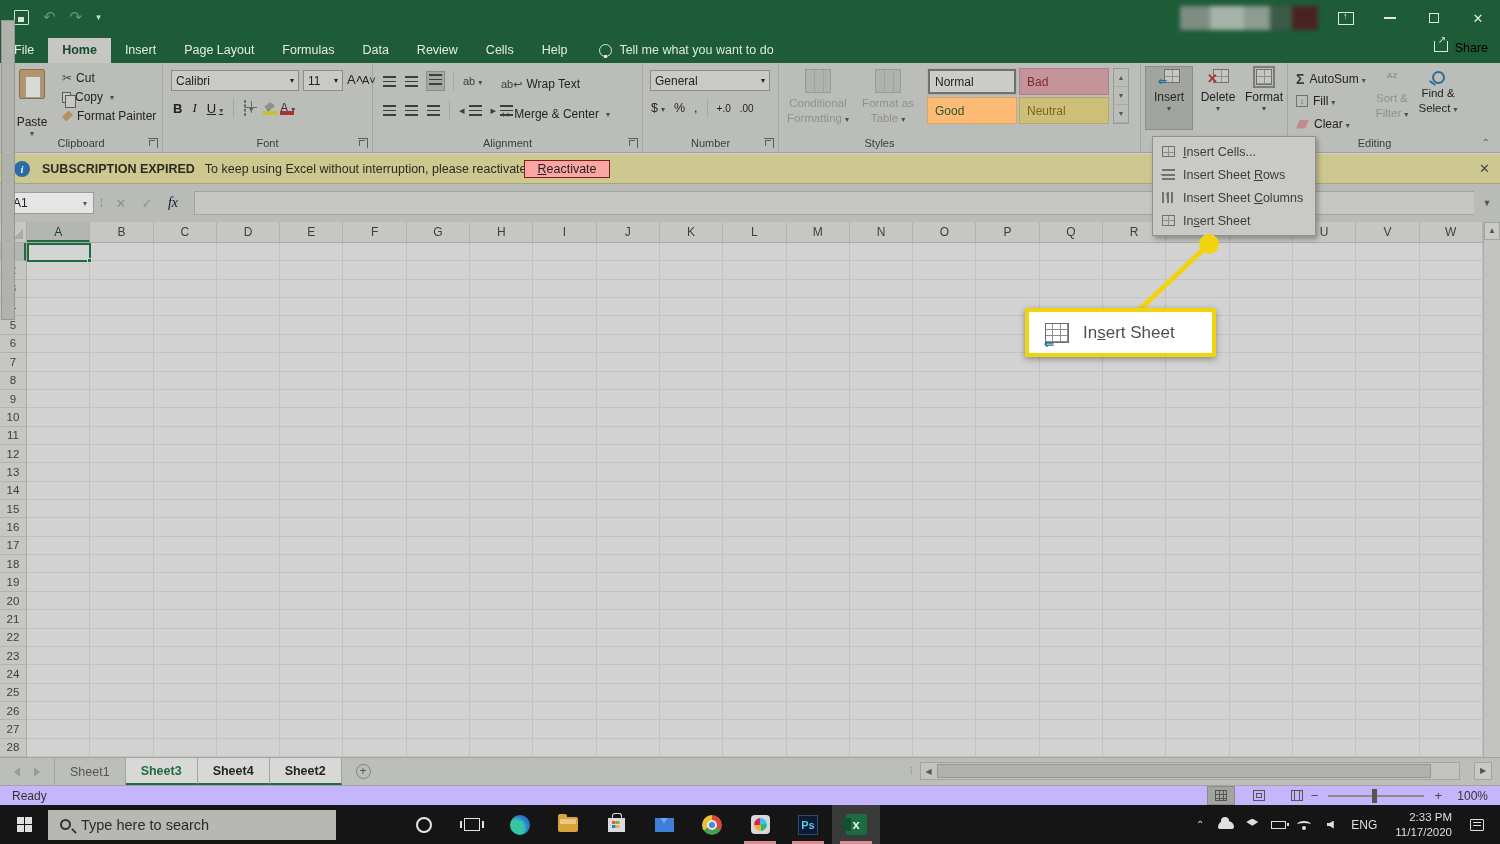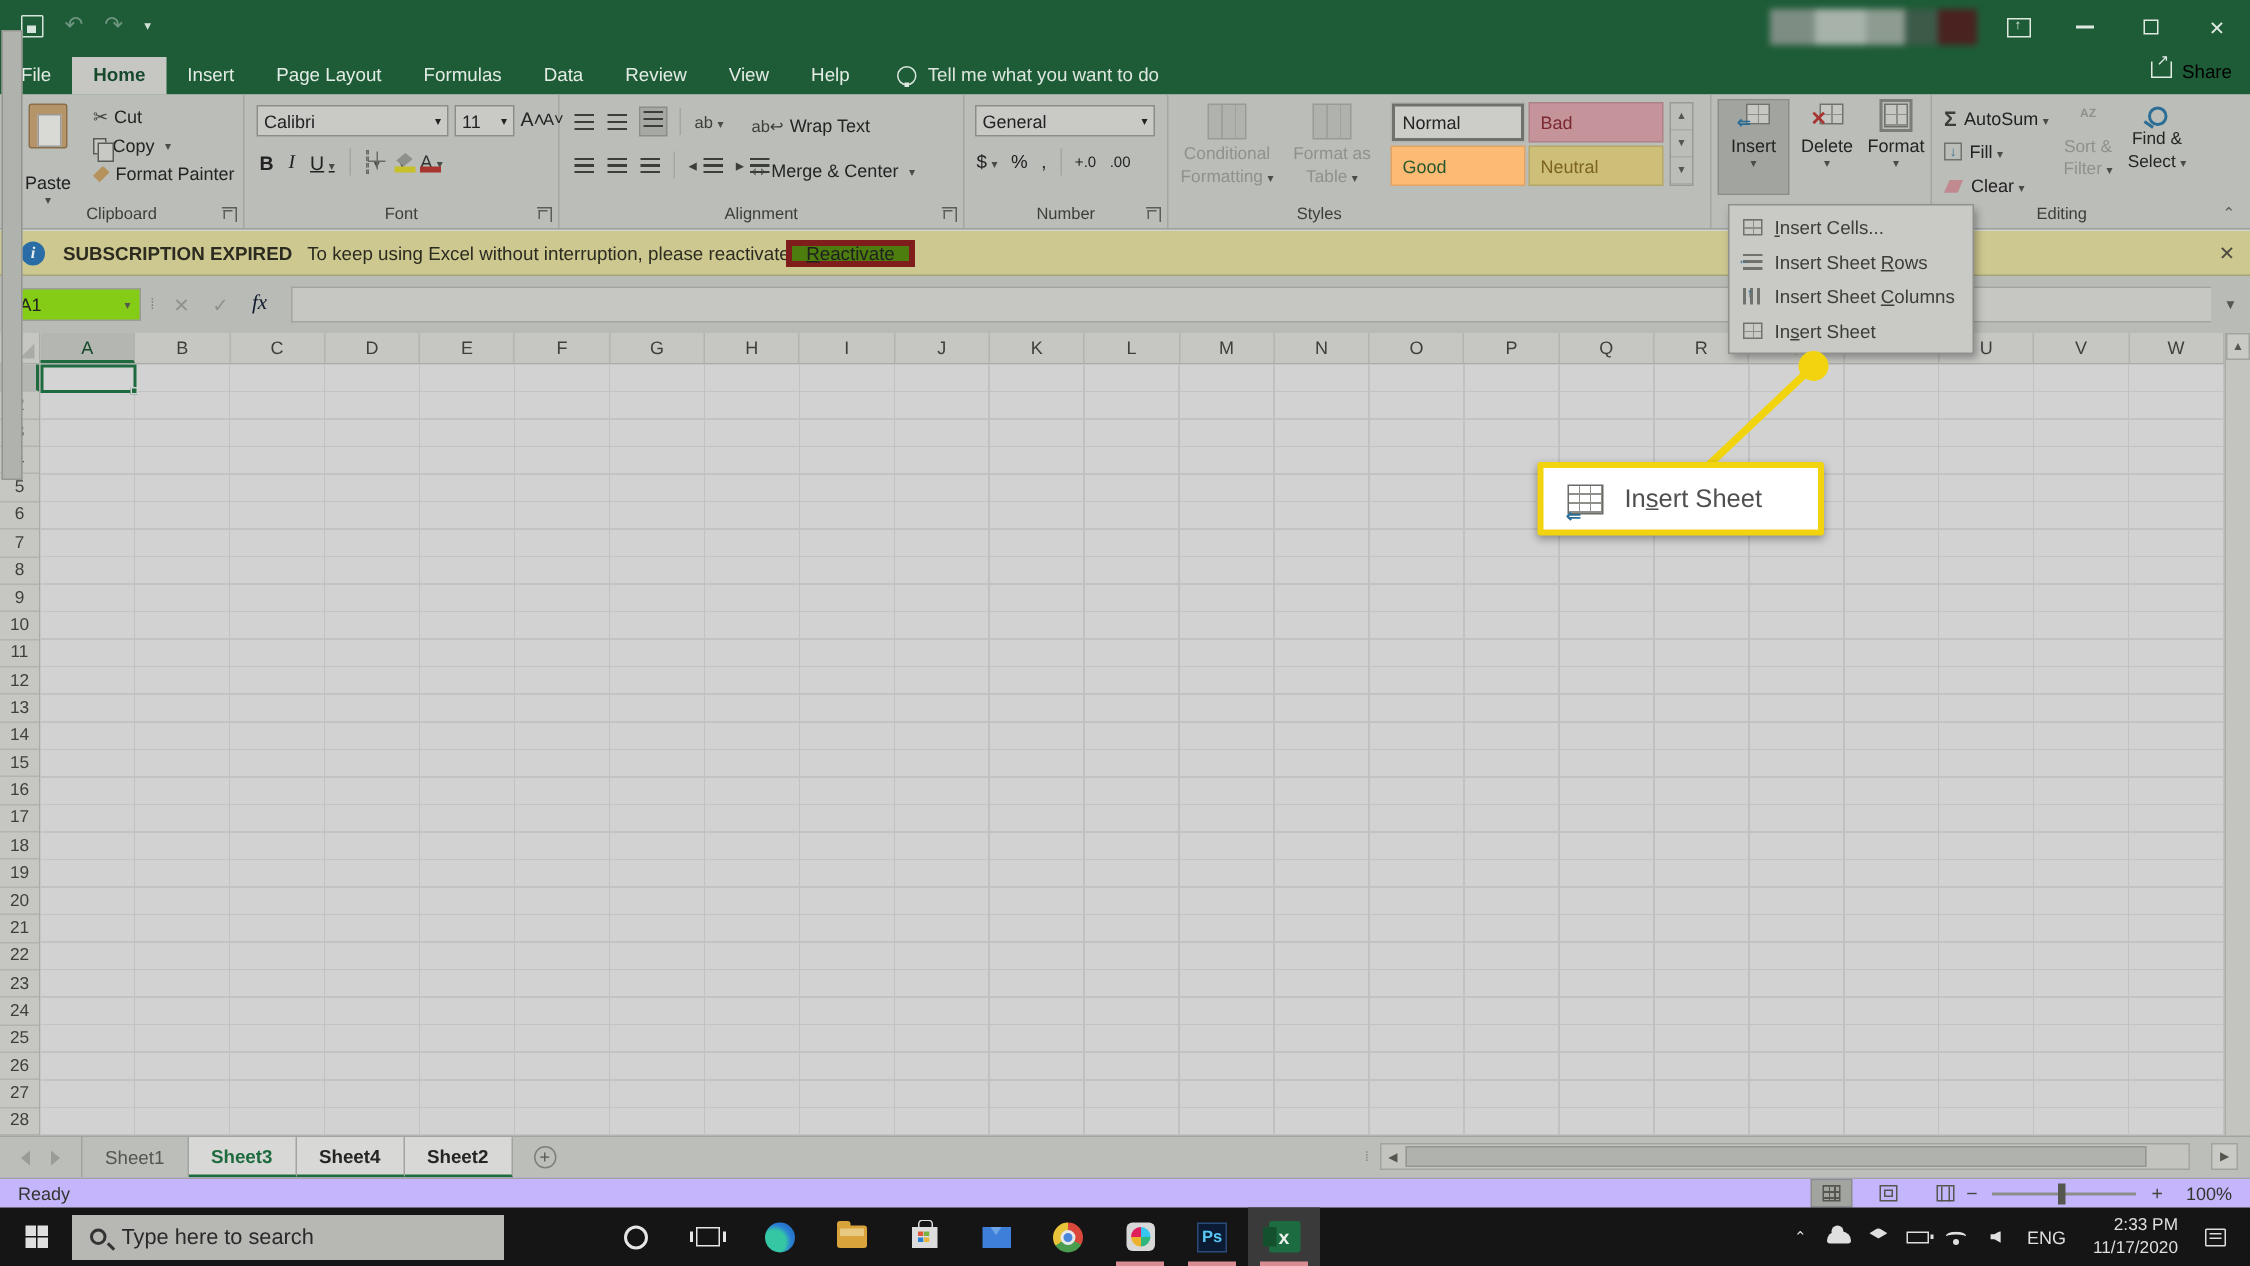--- a/index.html
+++ b/index.html
@@ -143,26 +143,26 @@
   .azicon{display:block;margin:0 auto 2px;width:16px;height:18px;font-size:8px;line-height:9px;color:#8f918c;font-weight:bold}
   .find-glyph{display:block;margin:0 auto 2px;width:13px;height:13px;border:2px solid #2c6d96;border-radius:50%;position:relative}
   .find-glyph::after{content:"";position:absolute;left:-5px;top:9px;width:7px;height:2px;background:#2c6d96;transform:rotate(35deg)}
   #collapse-ribbon{position:absolute;right:10px;bottom:4px;font-size:10px;color:#55574f}
 
   
   #banner{position:absolute;left:0;top:154px;width:1500px;height:30px;background:#cdc890;display:flex;align-items:center;border-bottom:1px solid #a8a478}
   #info-icon{width:16px;height:16px;border-radius:50%;background:#2a6da6;color:#e9eef2;font-size:11px;font-weight:bold;text-align:center;line-height:16px;font-family:"Liberation Serif",serif;font-style:italic;margin-left:14px}
   #banner-badge{font-weight:bold;font-size:12.5px;color:#2b2b20;margin-left:12px}
   #banner-msg{font-size:12.5px;color:#2b2b20;margin-left:10px}
-  #reactivate-btn{position:absolute;left:524px;width:86px;height:18px;background:#4d7c0f;border:4px solid #7f1d1d;font-size:12.5px;display:flex;align-items:center;justify-content:center;color:#1f1f1f}
+  #reactivate-btn{position:absolute;left:524px;width:86px;height:18px;background:#fca5a5;border:1px solid #7f1d1d;font-size:12.5px;display:flex;align-items:center;justify-content:center;color:#1f1f1f}
   #banner-close{position:absolute;right:10px;font-size:13px;color:#4a4a40}
 
   
   #formulabar{position:absolute;left:0;top:184px;width:1500px;height:38px;background:#b9bbb6;display:flex;align-items:center}
-  #name-box{width:88px;height:22px;margin-left:6px;background:#84cc16;border:1px solid #9a9c98;display:flex;align-items:center;justify-content:space-between;padding:0 6px;font-size:12px}
+  #name-box{width:88px;height:22px;margin-left:6px;background:#e5e5e5;border:1px solid #9a9c98;display:flex;align-items:center;justify-content:space-between;padding:0 6px;font-size:12px}
   #name-box .nb-dd{font-size:8px;color:#55574f}
   #fb-splitter{width:14px;text-align:center;color:#7e807c;font-size:10px;letter-spacing:-1px}
   .fb-ico{width:26px;text-align:center;font-size:13px}
   #fx-label{font-style:italic;font-family:Liberation Serif, serif;color:#0f172a;font-size:14px}
   #formula-input{flex:1;height:24px;background:#c6c7c3;border:1px solid #a2a49f;border-right:none;margin-left:8px}
   #fb-expand{width:26px;text-align:center;color:#55574f;font-size:9px}
 
   
   #grid-area{position:absolute;left:0;top:222px;width:1483px;height:535px}
   #corner{position:absolute;left:0;top:0;width:27px;height:21px;background:#c6c7c3;border-right:1px solid #a9aba6;border-bottom:1px solid #a9aba6}
@@ -334,21 +334,21 @@
   </div>
 
   <div id="tabrow">
     <span class="rtab">File</span>
     <span class="rtab active">Home</span>
     <span class="rtab">Insert</span>
     <span class="rtab">Page Layout</span>
     <span class="rtab">Formulas</span>
     <span class="rtab">Data</span>
     <span class="rtab">Review</span>
-    <span class="rtab">View</span>
+    <span class="rtab">Cells</span>
     <span class="rtab">Help</span>
     <span id="tellme">
       <span id="bulb-icon"></span>
       <span>Tell me what you want to do</span>
     </span>
   </div>
   <div id="share-btn">
     <span id="share-icon"></span>
     <span>Share</span>
   </div>

